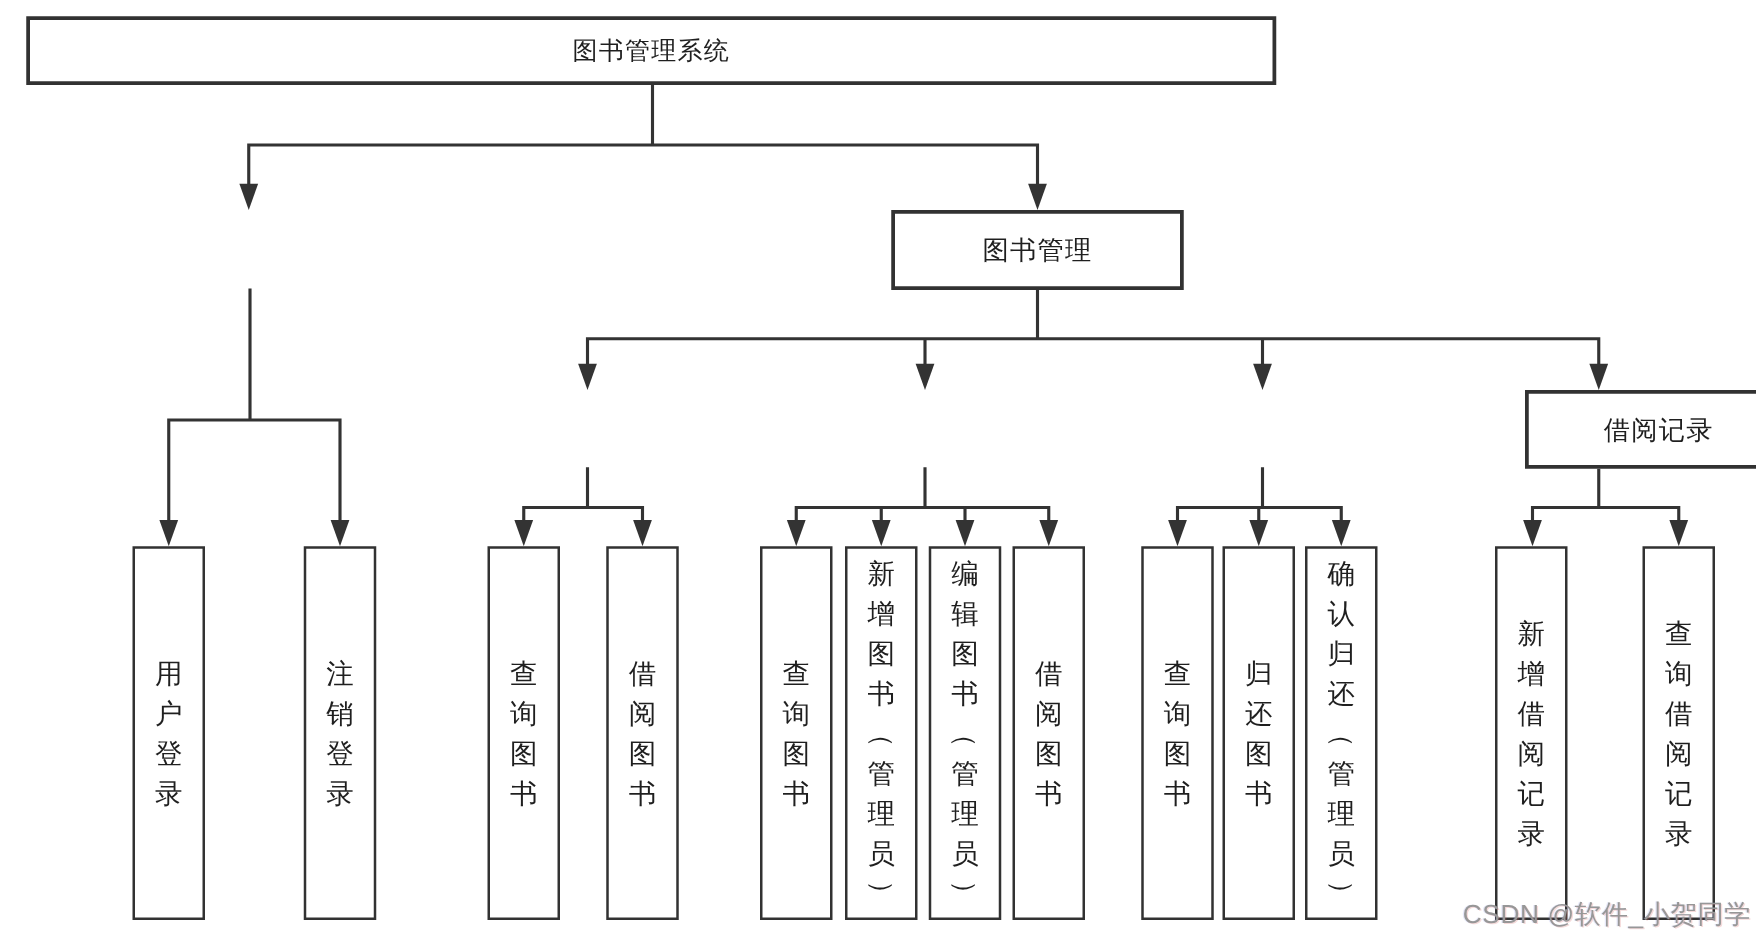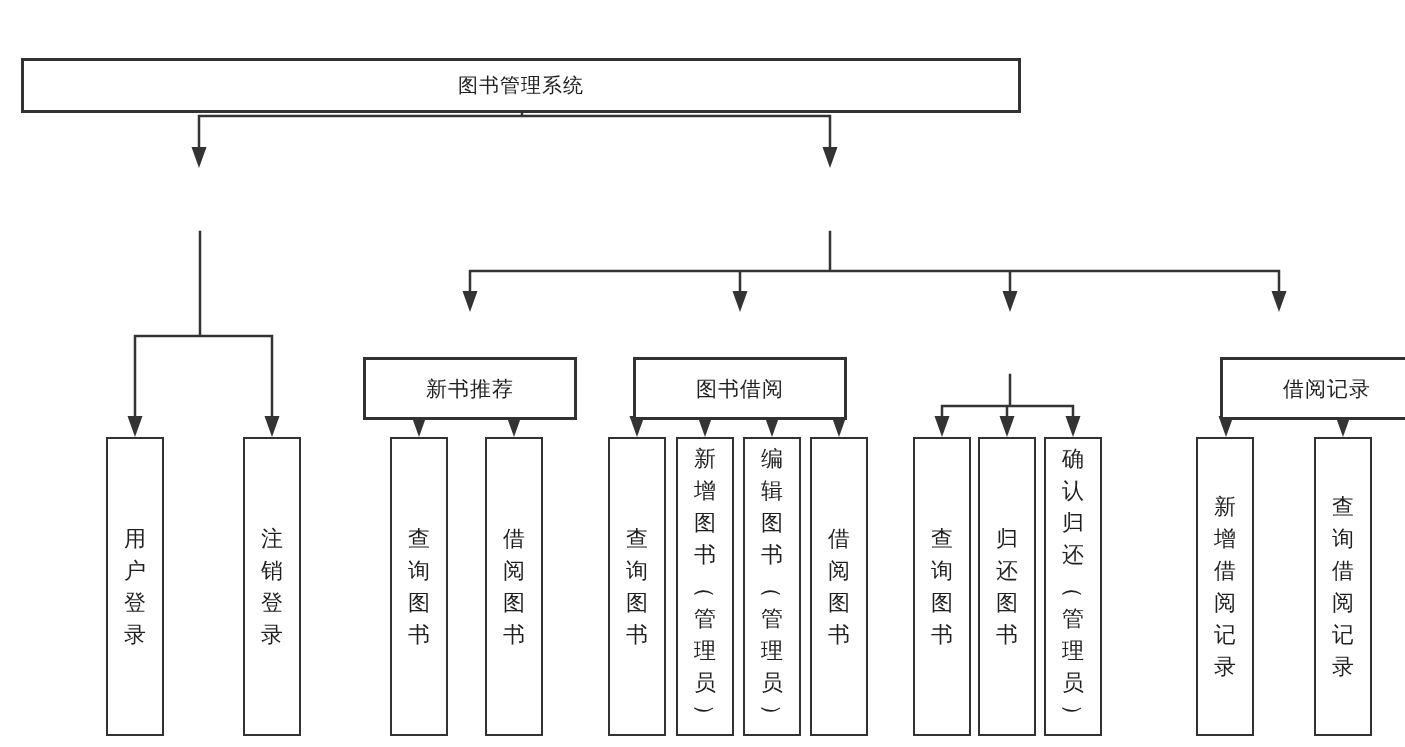--- a/index.html
+++ b/index.html
@@ -4,21 +4,21 @@
 <style>
   html,body{margin:0;padding:0;background:#ffffff;}
   body{font-family:"Liberation Sans","DejaVu Sans",sans-serif;}
   .stage{position:relative;width:1405px;height:747px;background:#ffffff;overflow:hidden;}
   .wires{position:absolute;left:0;top:0;width:1405px;height:747px;}
 
   .node{
     position:absolute;box-sizing:border-box;
     border:3px solid #323232;background:#ffffff;
     display:flex;align-items:center;justify-content:center;
-    font-size:21px;color:#1f1f1f;letter-spacing:1px;white-space:nowrap;margin-top:45px;
+    font-size:21px;color:#1f1f1f;letter-spacing:1px;white-space:nowrap;
   }
   .node.root{font-size:20px;}
 
   .vnode{
     position:absolute;top:437px;width:58px;height:299px;box-sizing:border-box;
     border:2.5px solid #323232;background:#ffffff;
     display:flex;flex-direction:column;align-items:center;justify-content:center;
   }
   .vchar{width:100%;height:32px;line-height:32px;font-size:22px;color:#1f1f1f;text-align:center;}
   .vchar.rot{transform:rotate(90deg);}
@@ -70,27 +70,24 @@
       <polygon points="1073,437 1065.5,416 1080.5,416"></polygon>
       <polygon points="1226,437 1218.5,416 1233.5,416"></polygon>
       <polygon points="1343,437 1335.5,416 1350.5,416"></polygon>
     </g>
   </svg>
 
   <div class="node root" style="left:21px;top:13px;width:1000px;height:55px">
     <span>图书管理系统</span>
   </div>
 
-
-  <div class="node" style="left:363px;top:312px;width:214px;height:63px">
-    <span>新书推荐</span>
-  </div>
-  <div class="node" style="left:633px;top:312px;width:214px;height:63px">
-    <span>图书借阅</span>
-  </div>
+  <div class="node" style="left:713px;top:168px;width:234px;height:64px">
+    <span>图书管理</span>
+  </div>
+
   <div class="node" style="left:1220px;top:312px;width:214px;height:63px">
     <span>借阅记录</span>
   </div>
 
   <div class="vnode" style="left:106px">
     <div>
         <div class="vchar">用</div>
         <div class="vchar">户</div>
         <div class="vchar">登</div>
         <div class="vchar">录</div>
@@ -209,13 +206,14 @@
     <div>
         <div class="vchar">查</div>
         <div class="vchar">询</div>
         <div class="vchar">借</div>
         <div class="vchar">阅</div>
         <div class="vchar">记</div>
         <div class="vchar">录</div>
       </div>
   </div>
 
+  <div class="watermark">CSDN @软件_小贺同学</div>
 </div>
 
 </body></html>

